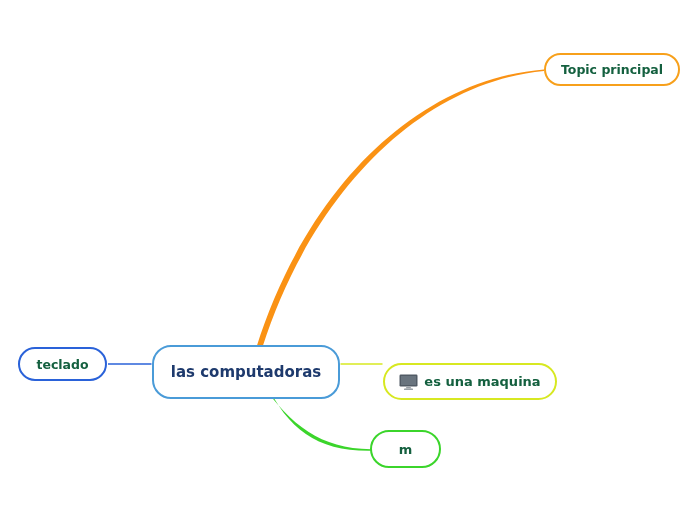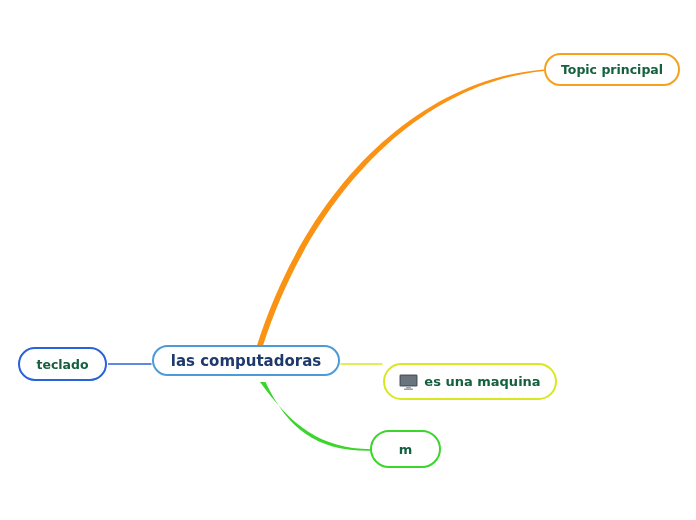--- a/index.html
+++ b/index.html
@@ -29,21 +29,21 @@
     justify-content: center;
     gap: 6px;
     font-weight: bold;
     cursor: pointer;
     white-space: nowrap;
   }
   .node-label { display: inline-block; }
 
   
   #node-root {
-    left: 152px; top: 345px; width: 188px; height: 31px;
+    left: 152px; top: 345px; width: 188px; height: 54px;
     border-color: #4a9bd8;
     color: #1e3a6d;
     font-size: 15px;
   }
   
   #node-topic-principal {
     left: 544px; top: 53px; width: 136px; height: 33px;
     border-color: #f7a01b;
     color: #14603f;
     font-size: 12.5px;

